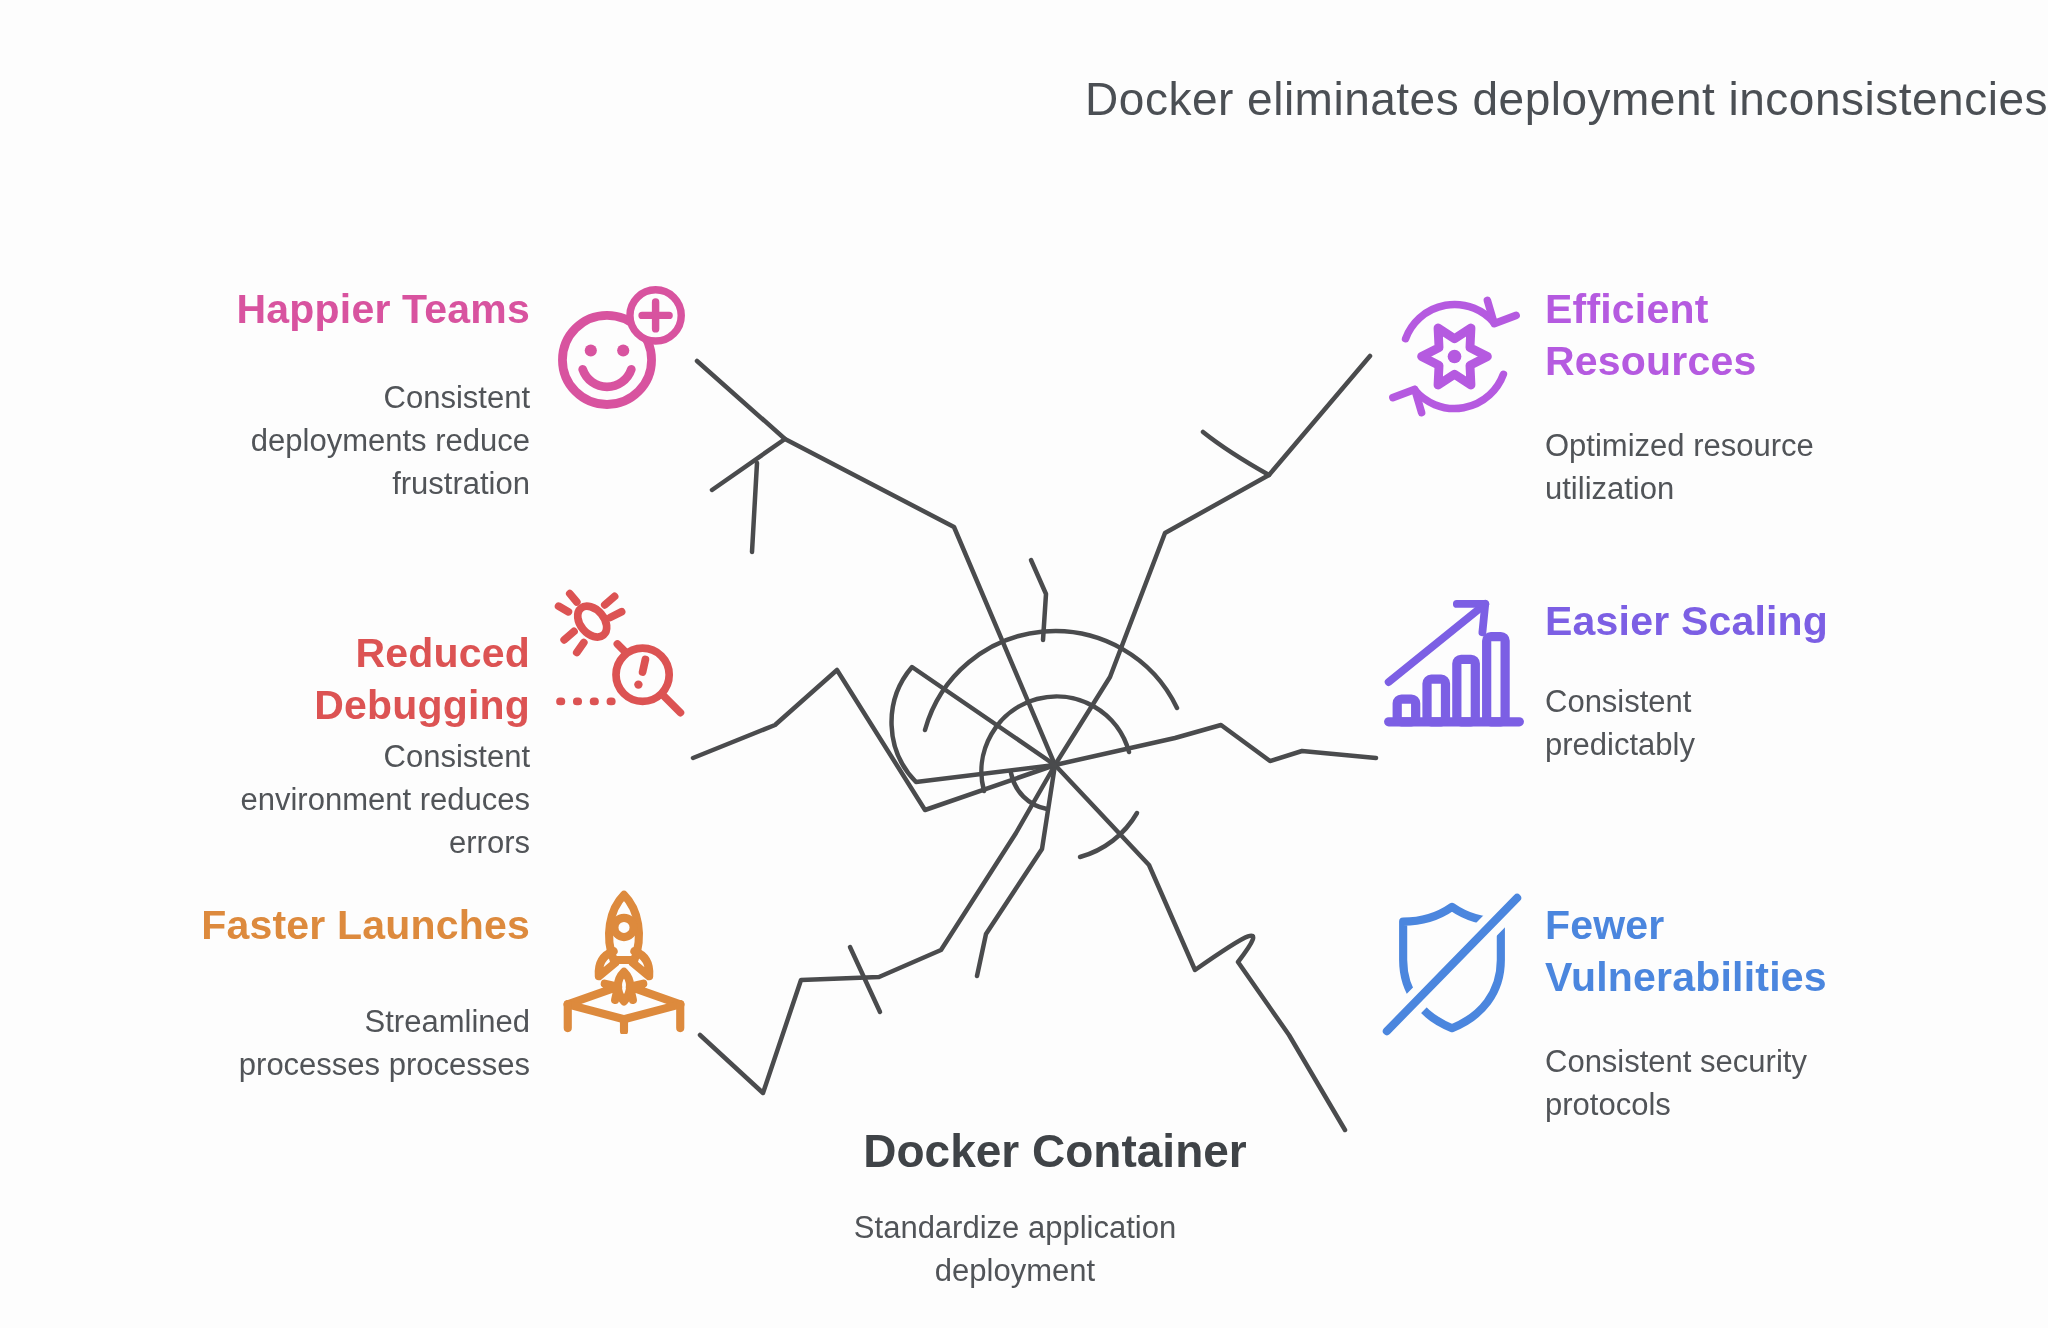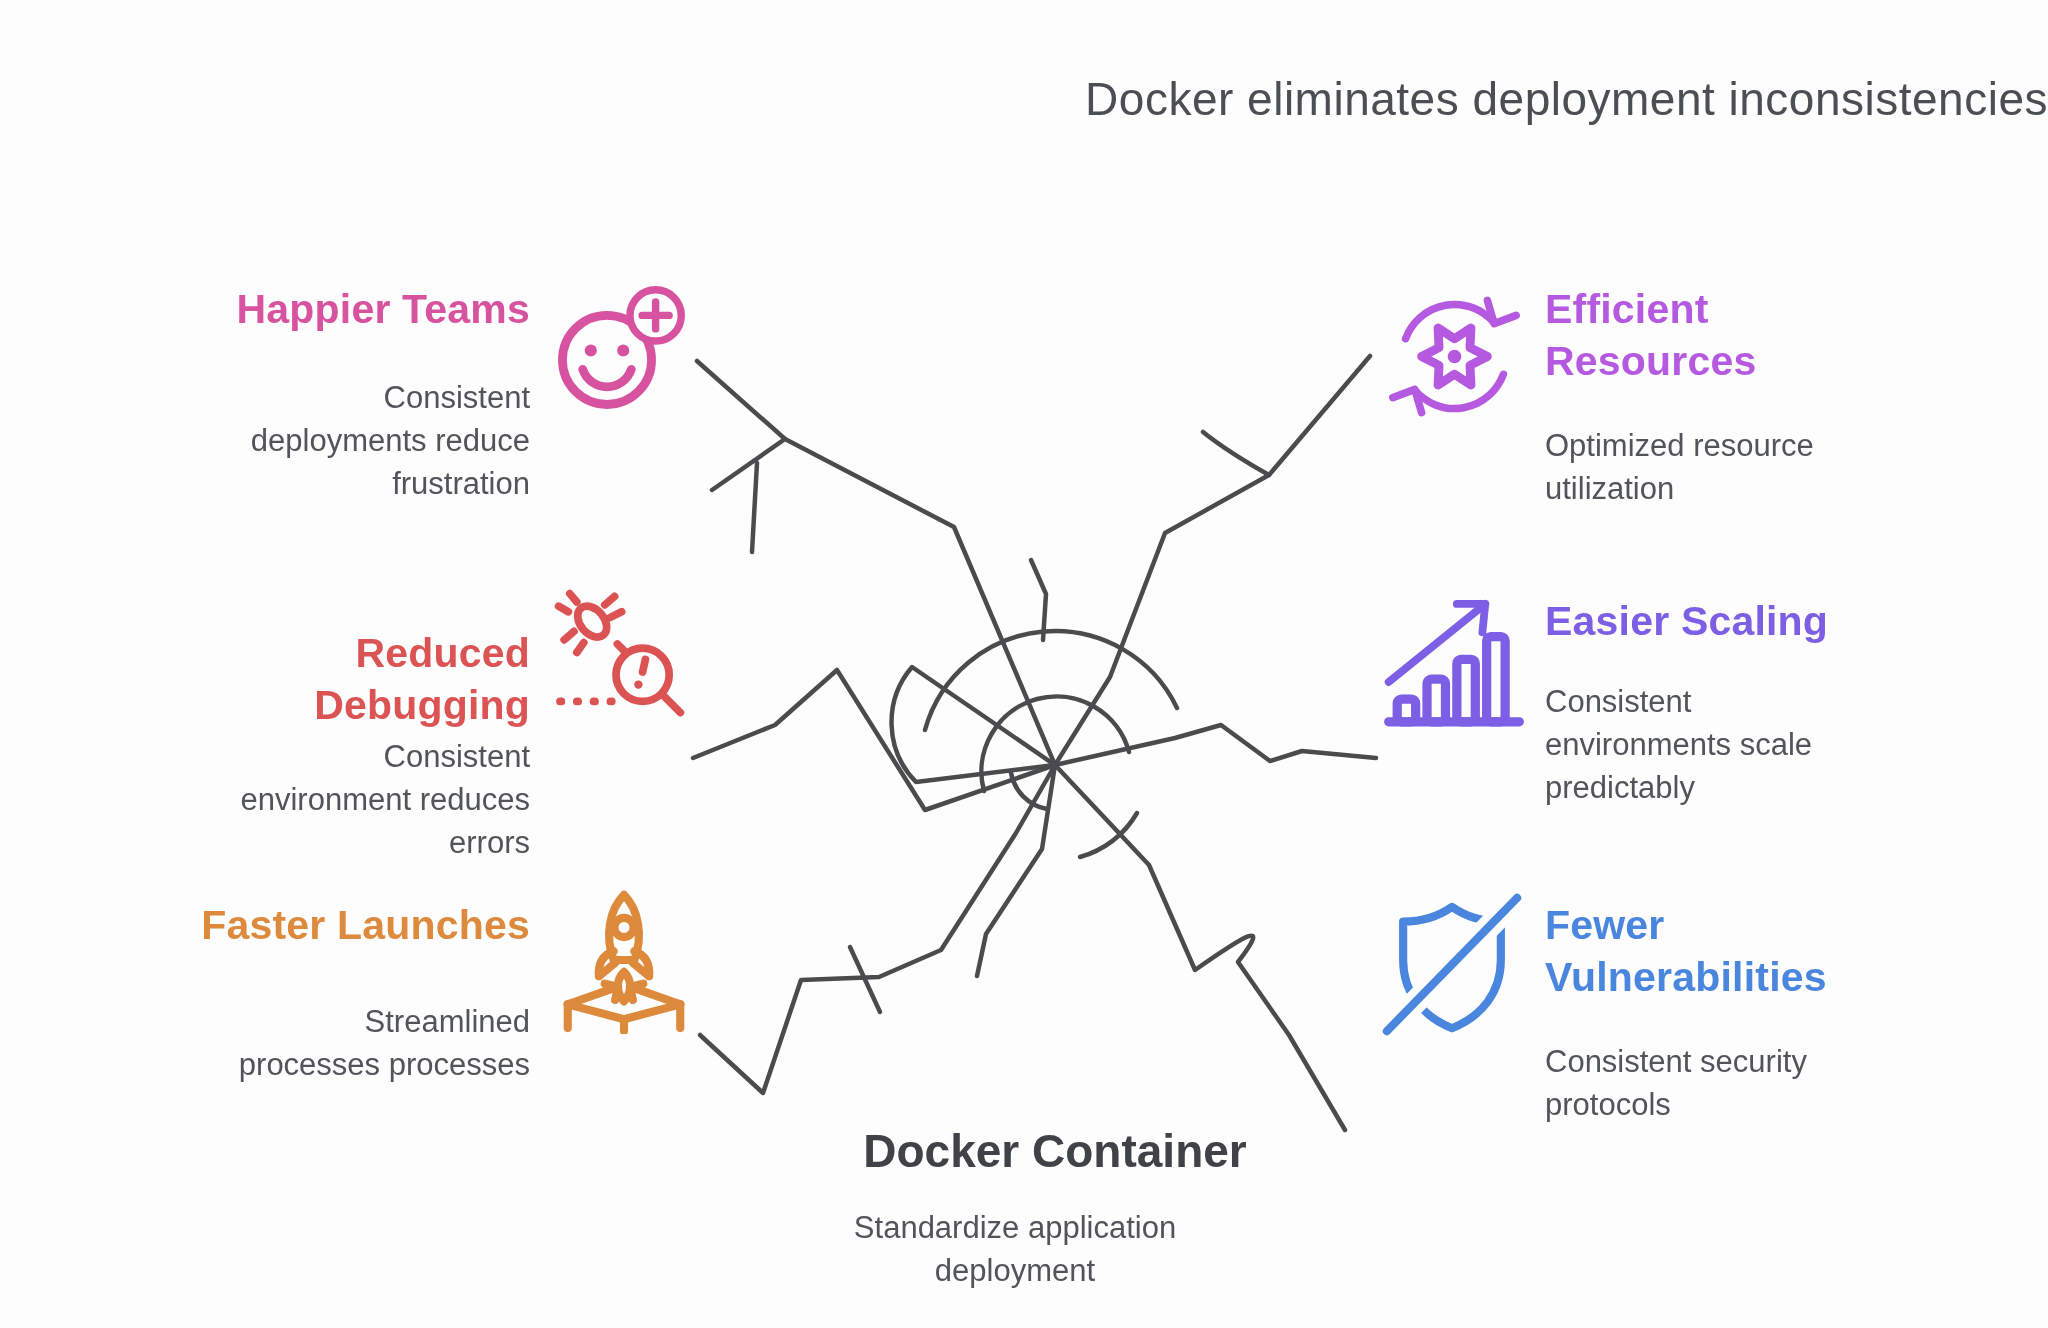--- a/index.html
+++ b/index.html
@@ -153,21 +153,20 @@
     </svg>
   </div>
 </div>
 
 <div style="--accent: #7c5fe4;">
   <div class="abs heading ta-l" style="left:1545px;top:595px;width:460px;">
     <div>Easier Scaling</div>
   </div>
   <div class="abs body-text ta-l" style="left: 1545px; top: 680px; width: 430px; --body-color: #515458;">
     <div>Consistent</div>
-    <div>environments scale</div>
     <div>predictably</div>
   </div>
   <div class="abs icon" style="left:1383px;top:594px;width:142px;height:142px;">
     <svg width="142" height="142" viewBox="0 0 100 100">
       <path class="s6" d="M 4,90 L 96,90"></path>
       <rect class="s6" x="10" y="74" width="13" height="16" rx="3"></rect>
       <rect class="s6" x="31" y="60" width="13" height="30" rx="3"></rect>
       <rect class="s6" x="52" y="46" width="13" height="44" rx="3"></rect>
       <rect class="s6" x="73" y="30" width="13" height="60" rx="3"></rect>
       <path class="s" d="M 4,62 L 72,7"></path>

